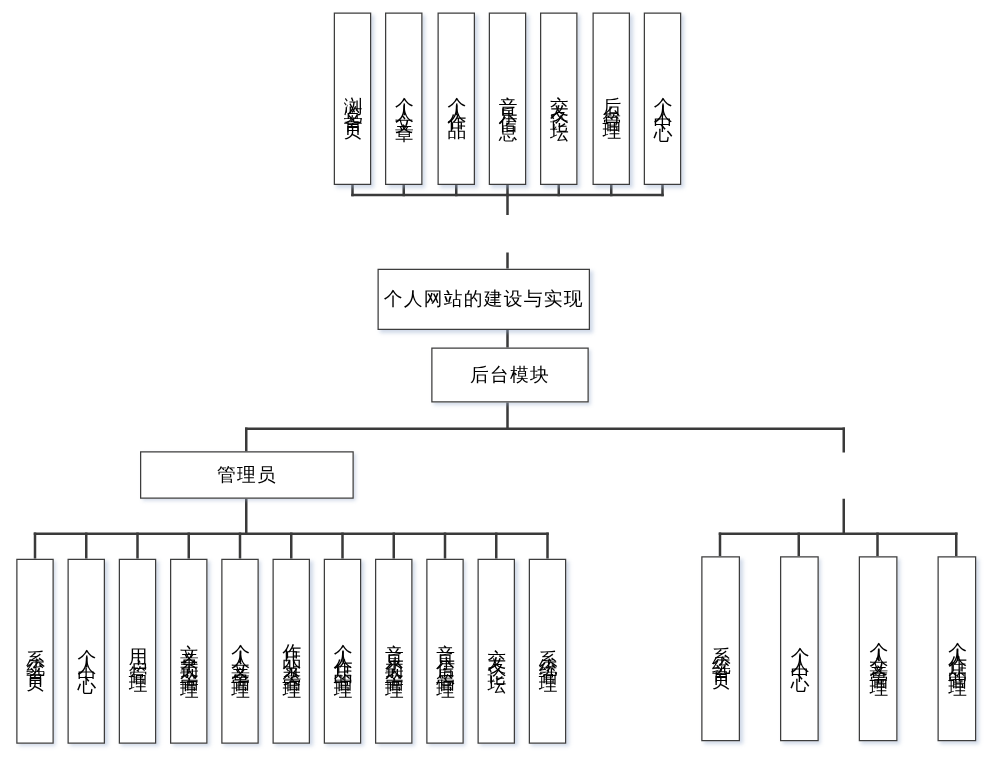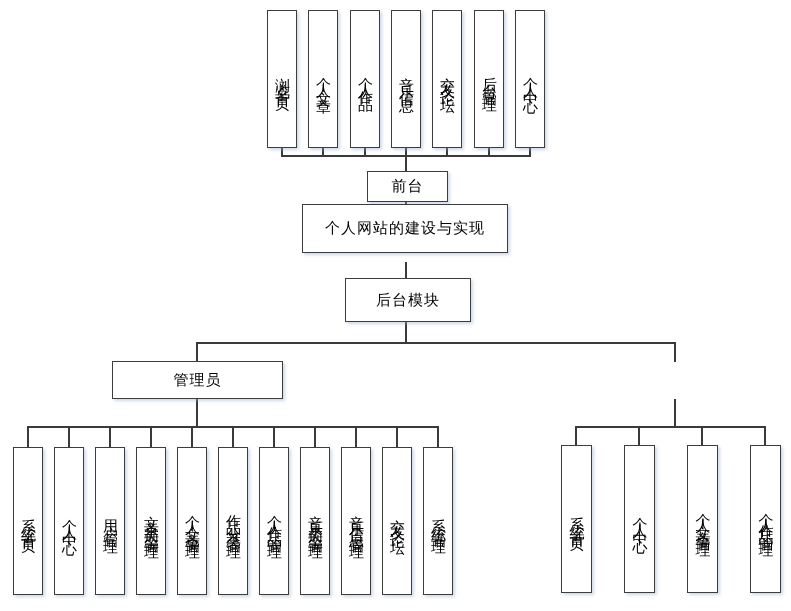--- a/index.html
+++ b/index.html
@@ -88,22 +88,21 @@
   <div class="line v" style="left:764px;top:426px;height:19px"></div>
 
   <div class="node vnode" style="left:267px;top:10px;width:30px;height:138px">浏览首页</div>
   <div class="node vnode" style="left:308px;top:10px;width:30px;height:138px">个人文章</div>
   <div class="node vnode" style="left:350px;top:10px;width:30px;height:138px">个人作品</div>
   <div class="node vnode" style="left:391px;top:10px;width:30px;height:138px">音乐信息</div>
   <div class="node vnode" style="left:432px;top:10px;width:30px;height:138px">交友论坛</div>
   <div class="node vnode" style="left:474px;top:10px;width:30px;height:138px">后台管理</div>
   <div class="node vnode" style="left:515px;top:10px;width:30px;height:138px">个人中心</div>
 
-  <div class="node hnode" style="left:367px;top:171px;width:81px;height:31px">前台</div>
-  <div class="node hnode" style="left:302px;top:204px;width:206px;height:49px">个人网站的建设与实现</div>
+  <div class="node hnode" style="left:302px;top:215px;width:170px;height:49px">个人网站的建设与实现</div>
   <div class="node hnode" style="left:112px;top:361px;width:171px;height:38px">管理员</div>
 
   <div class="node hnode" style="left:345px;top:278px;width:126px;height:44px">后台模块</div>
 
   <div class="node vnode" style="left:13px;top:447px;width:30px;height:148px">系统首页</div>
   <div class="node vnode" style="left:54px;top:447px;width:30px;height:148px">个人中心</div>
   <div class="node vnode" style="left:95px;top:447px;width:30px;height:148px">用户管理</div>
   <div class="node vnode tight" style="left:136px;top:447px;width:30px;height:148px">文章类型管理</div>
   <div class="node vnode tight" style="left:177px;top:447px;width:30px;height:148px">个人文章管理</div>
   <div class="node vnode tight" style="left:218px;top:447px;width:30px;height:148px">作品分类管理</div>

